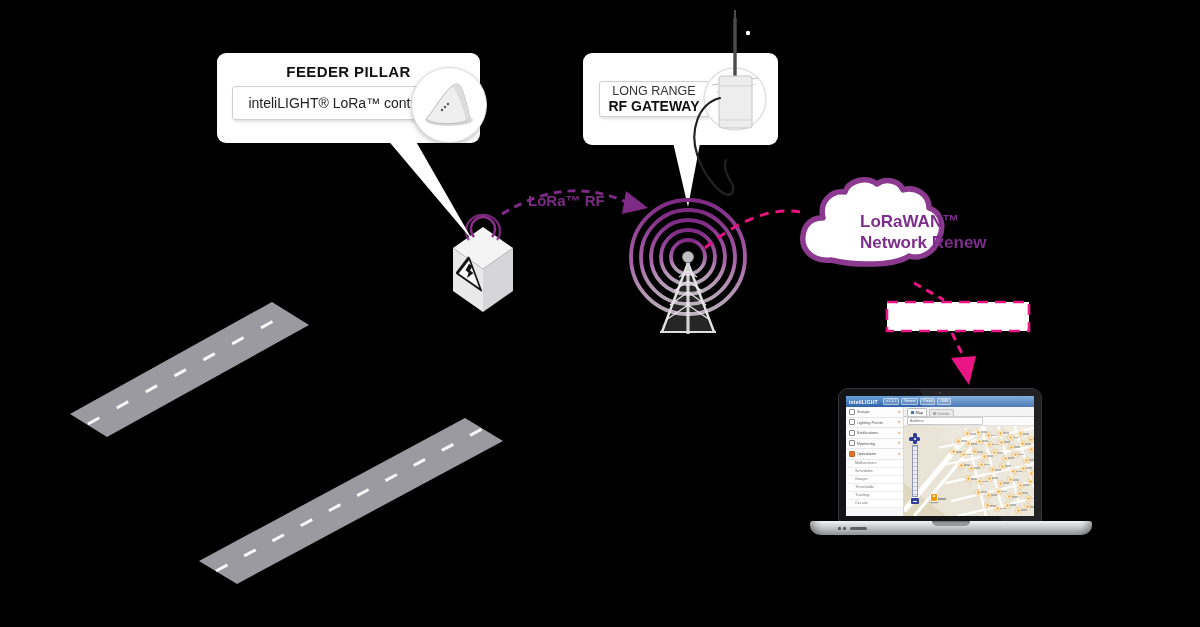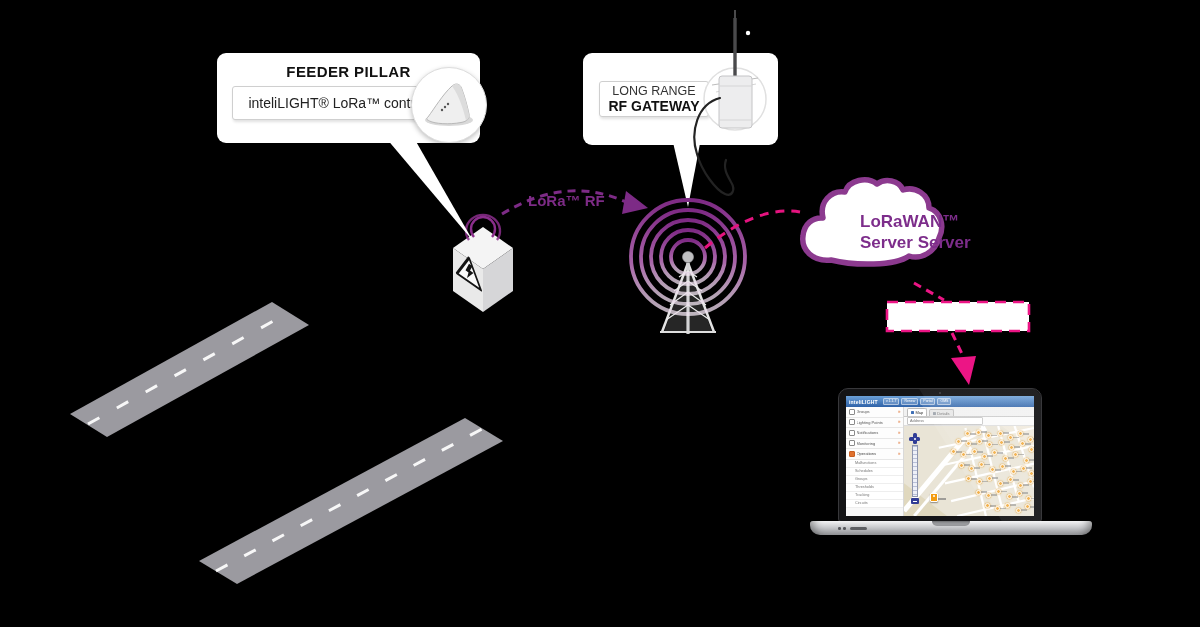--- a/index.html
+++ b/index.html
@@ -206,21 +206,21 @@
       <line x1="914" y1="283" x2="944" y2="300" stroke="#ec1585" stroke-width="3" stroke-dasharray="8 6"></line>
       <rect x="887" y="302" width="142" height="29" fill="#fff" stroke="#ec1585" stroke-width="2.6" stroke-dasharray="11 7"></rect>
       <line x1="952" y1="333" x2="965" y2="360" stroke="#ec1585" stroke-width="3" stroke-dasharray="8 6"></line>
       <polygon points="951,358 976,356 969,385" fill="#ec1585"></polygon>
     </g>
   </svg>
 
   <div id="lora-label" class="txt-layer">LoRa™ RF</div>
   <div id="cloud-text" class="txt-layer">
     <div>LoRaWAN™</div>
-    <div>Server Server</div>
+    <div>Network Renew</div>
   </div>
 
   <div id="laptop">
     <div id="bezel">
       <div id="webcam"></div>
       <div id="screen">
         <div id="app-header">
           <span id="app-logo">inteliLIGHT</span>
           <div id="app-toolbar">
               <div class="chip">v 1.1.7</div>

